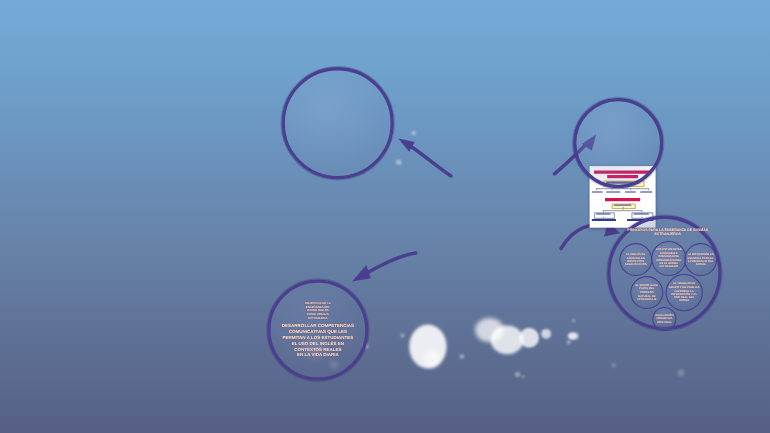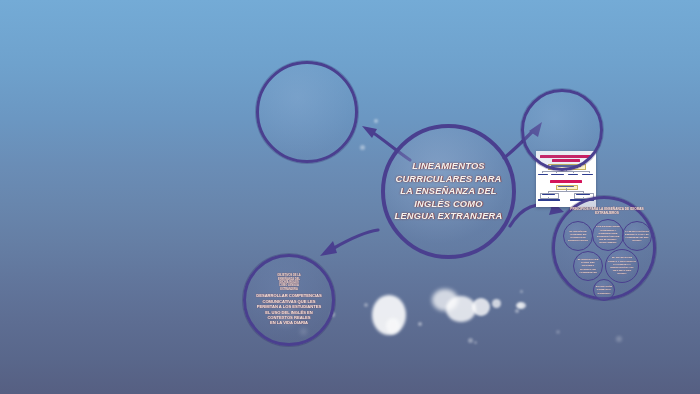--- a/index.html
+++ b/index.html
@@ -242,23 +242,14 @@
       <span>EL ERROR HACE PARTE DEL PROCESO NATURAL DE APRENDIZAJE</span>
     </div>
     <div class="mini" style="left:50px;top:50px;width:34px;height:34px;">
       <span>EL TRABAJO EN GRUPO Y EN PAREJAS FAVORECE LA INTERACCIÓN Y EL USO REAL DEL IDIOMA</span>
     </div>
     <div class="mini" style="left:38px;top:80px;width:22px;height:22px;">
       <span>EVALUACIÓN FORMATIVA CONTINUA</span>
     </div>
   </div>
 
-  <div class="node" id="center-node">
-    <div id="center-title">
-      <span>LINEAMIENTOS</span>
-      <span>CURRICULARES PARA</span>
-      <span>LA ENSEÑANZA DEL</span>
-      <span>INGLÉS COMO</span>
-      <span>LENGUA EXTRANJERA</span>
-    </div>
-  </div>
 
 </div>
 
 </body></html>

